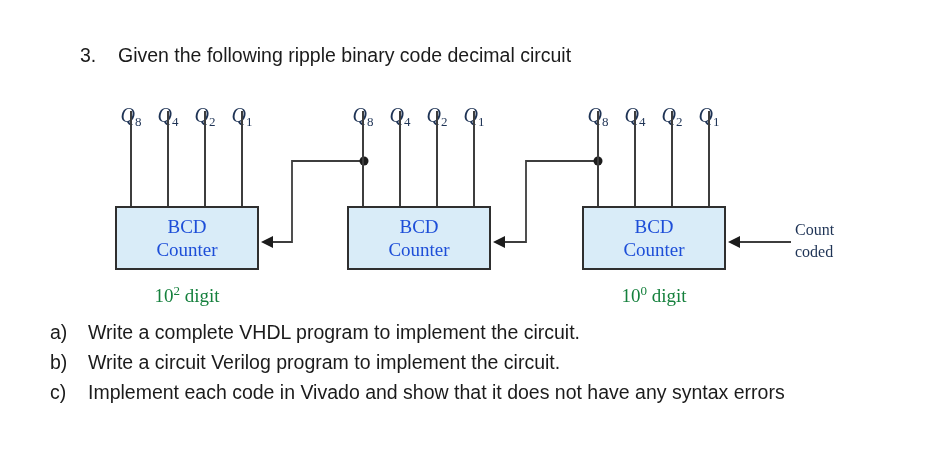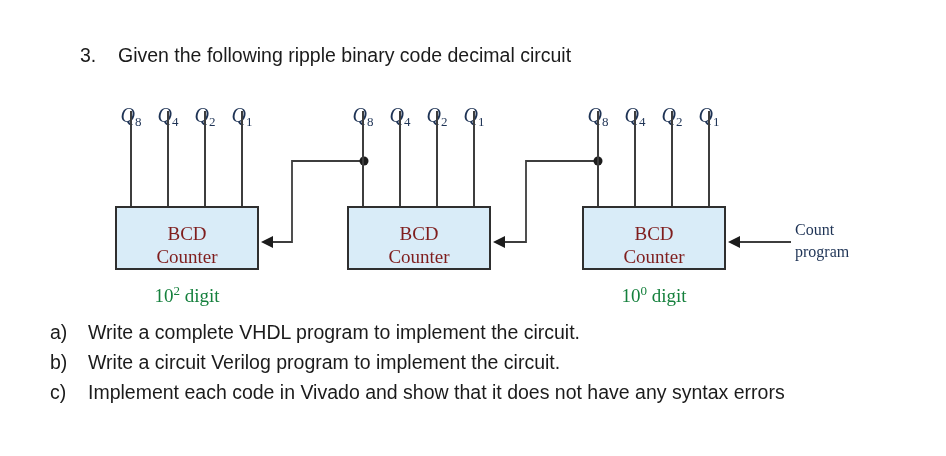--- a/index.html
+++ b/index.html
@@ -30,23 +30,23 @@
   .q-base{font-style:italic;}
   .q-sub{font-size:13px;font-style:normal;vertical-align:-4px;}
   .qline{
     position:absolute;top:27px;height:95px;width:2px;
     background:#3d3d3d;
   }
   .box{
     position:absolute;left:0;top:122px;width:144px;height:64px;
     box-sizing:border-box;
     background:#d9ecf8;border:2px solid #2f2f2f;
-    display:flex;flex-direction:column;align-items:center;justify-content:flex-end;
+    display:flex;flex-direction:column;align-items:center;justify-content:center;
     font-family:"Liberation Serif", serif;
-    font-size:19px;line-height:23px;color:#7f1d1d;
+    font-size:19px;line-height:23px;color:#1d4ed8;
   }
   .digit{
     position:absolute;left:0;top:199px;width:144px;
     text-align:center;
     font-family:"Liberation Serif", serif;
     font-size:19px;color:#15803d;
   }
   .digit sup{font-size:13px;}
   .count-label{
     position:absolute;left:795px;top:219px;
@@ -124,21 +124,21 @@
     <div class="qline" style="left:126px"></div>
     <div class="box">
       <span>BCD</span>
       <span>Counter</span>
     </div>
     <div class="digit"><span>10</span><sup>0</sup><span> digit</span></div>
   </div>
 
   <div class="count-label">
     <div>Count</div>
-    <div>program</div>
+    <div>coded</div>
   </div>
 
   <div class="tasks">
     <div class="task-row">
       <span class="marker">a)</span>
       <span>Write a complete VHDL program to implement the circuit.</span>
     </div>
     <div class="task-row">
       <span class="marker">b)</span>
       <span>Write a circuit Verilog program to implement the circuit.</span>

